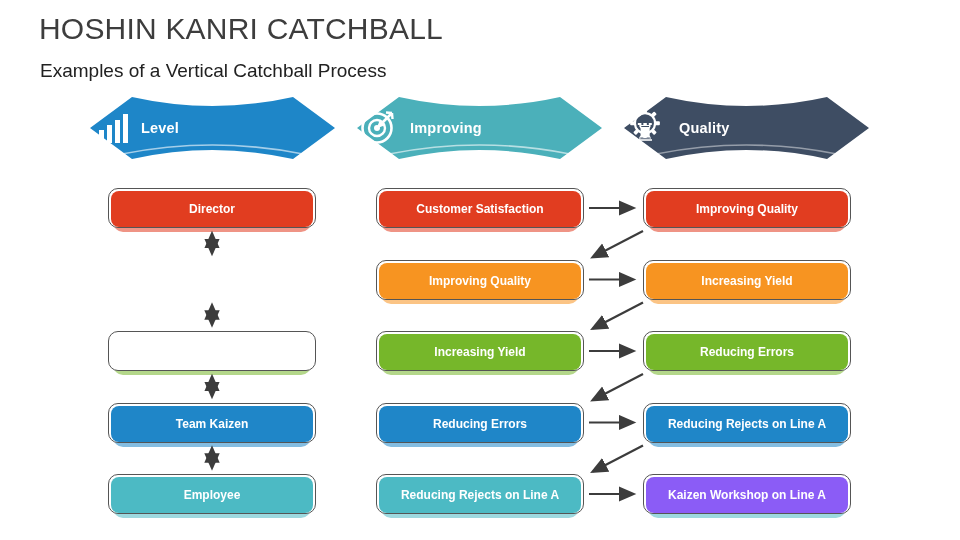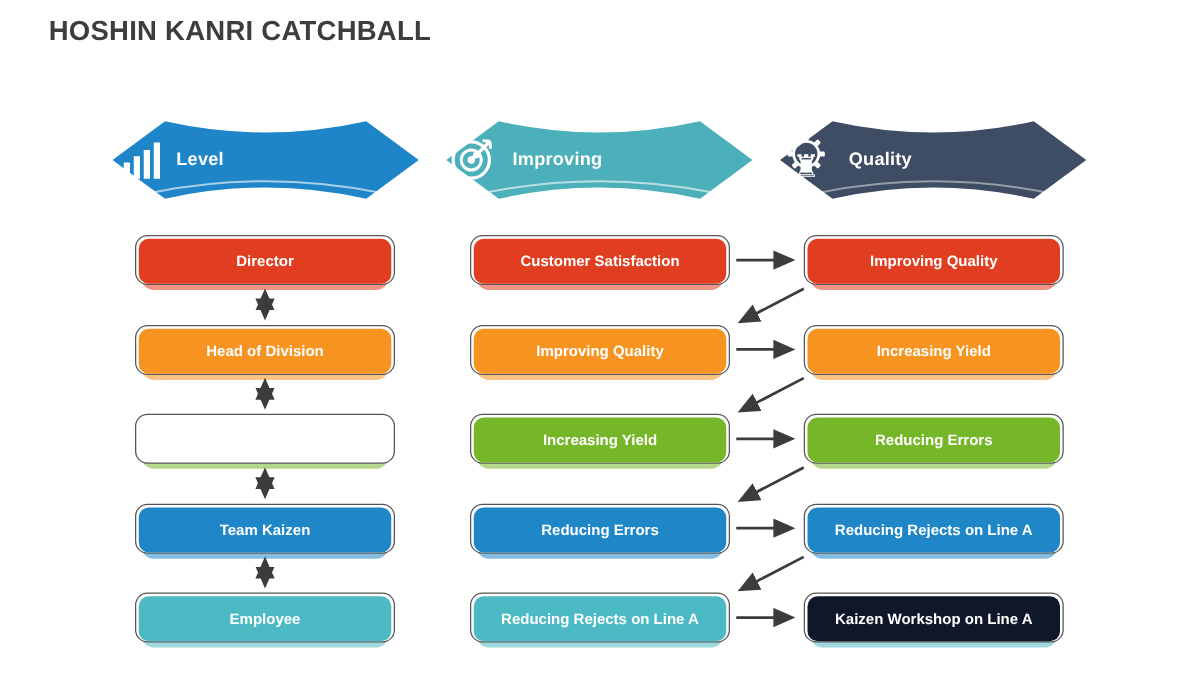--- a/index.html
+++ b/index.html
@@ -1,21 +1,21 @@
 <!DOCTYPE html>
 <html><head>
 <meta charset="utf-8">
 <style>
   html,body{margin:0;padding:0;background:#eaeaea;}
   .slide{
     position:relative;width:960px;height:540px;background:#ffffff;
     font-family:"Liberation Sans",sans-serif;overflow:hidden;
   }
   .title{
-    position:absolute;left:39px;top:12px;font-size:22px;font-weight:700;
+    position:absolute;left:39px;top:12px;font-size:30px;font-weight:400;
     color:#3d3d3d;letter-spacing:.2px;white-space:nowrap;
   }
   .subtitle{
     position:absolute;left:40px;top:60px;font-size:19px;font-weight:400;
     color:#212121;white-space:nowrap;
   }
   
   .banner{position:absolute;top:94px;width:245px;height:68px;}
   .banner svg.shape{position:absolute;left:0;top:0;}
   .banner-content{
@@ -40,20 +40,21 @@
   .box .fill span{color:#fff;font-size:12px;font-weight:700;white-space:nowrap;}
   
   .connectors{position:absolute;left:0;top:0;pointer-events:none;}
 </style>
 </head>
 <body>
 
 <div class="slide">
 
   <div class="title">HOSHIN KANRI CATCHBALL</div>
+  <div class="subtitle">Examples of a Vertical Catchball Process</div>
 
   <div class="banner" style="left:90px">
     <svg class="shape" width="245" height="68" viewBox="0 0 245 68">
       <path d="M0 34 L42 3 Q122.5 21 203 3 L245 34 L203 65 Q122.5 47 42 65 Z" fill="#1E86C8"></path>
       <path d="M32 60 Q122.5 42 213 60" fill="none" stroke="rgba(255,255,255,.6)" stroke-width="1.6"></path>
     </svg>
     <div class="banner-content">
       <span class="banner-icon">
         <svg width="38" height="32" viewBox="0 0 38 32">
           <rect x="1" y="22" width="5" height="9" fill="#fff"></rect>
@@ -113,27 +114,20 @@
     </div>
   </div>
 
   <div class="box" style="left:108px;top:188px">
     <div class="band" style="background-color: rgb(225, 61, 32);"></div>
       <div class="outline"></div>
     <div class="fill" style="background-color: rgb(225, 61, 32);">
         <span>Director</span>
       </div>
   </div>
-  <div class="box" style="left:108px;top:259.5px">
-    <div class="band" style="background-color: rgb(247, 148, 33);"></div>
-      <div class="outline"></div>
-    <div class="fill" style="background-color: rgb(247, 148, 33);">
-        <span>Head of Division</span>
-      </div>
-  </div>
   <div class="box" style="left:108px;top:331px">
     <div class="band" style="background-color: rgb(118, 183, 42);"></div>
       <div class="outline"></div>
   </div>
   <div class="box" style="left:108px;top:402.5px">
     <div class="band" style="background-color: rgb(31, 134, 200);"></div>
       <div class="outline"></div>
     <div class="fill" style="background-color: rgb(31, 134, 200);">
         <span>Team Kaizen</span>
       </div>
@@ -206,21 +200,21 @@
   <div class="box" style="left:643px;top:402.5px">
     <div class="band" style="background-color: rgb(31, 134, 200);"></div>
       <div class="outline"></div>
     <div class="fill" style="background-color: rgb(31, 134, 200);">
         <span>Reducing Rejects on Line A</span>
       </div>
   </div>
   <div class="box" style="left:643px;top:474px">
     <div class="band" style="background-color: rgb(76, 186, 196);"></div>
       <div class="outline"></div>
-    <div class="fill" style="background-color: #0f172a;">
+    <div class="fill" style="background-color: #8b5cf6;">
         <span>Kaizen Workshop on Line A</span>
       </div>
   </div>
 
   <svg class="connectors" width="960" height="540" viewBox="0 0 960 540">
     <defs>
       <marker id="ah" orient="auto" markerWidth="9" markerHeight="8" refX="6.5" refY="3.5">
         <path d="M0 0 L8 3.5 L0 7 Z" fill="#3C3C3C"></path>
       </marker>
       <marker id="ahr" orient="auto-start-reverse" markerWidth="9" markerHeight="8" refX="6.5" refY="3.5">

